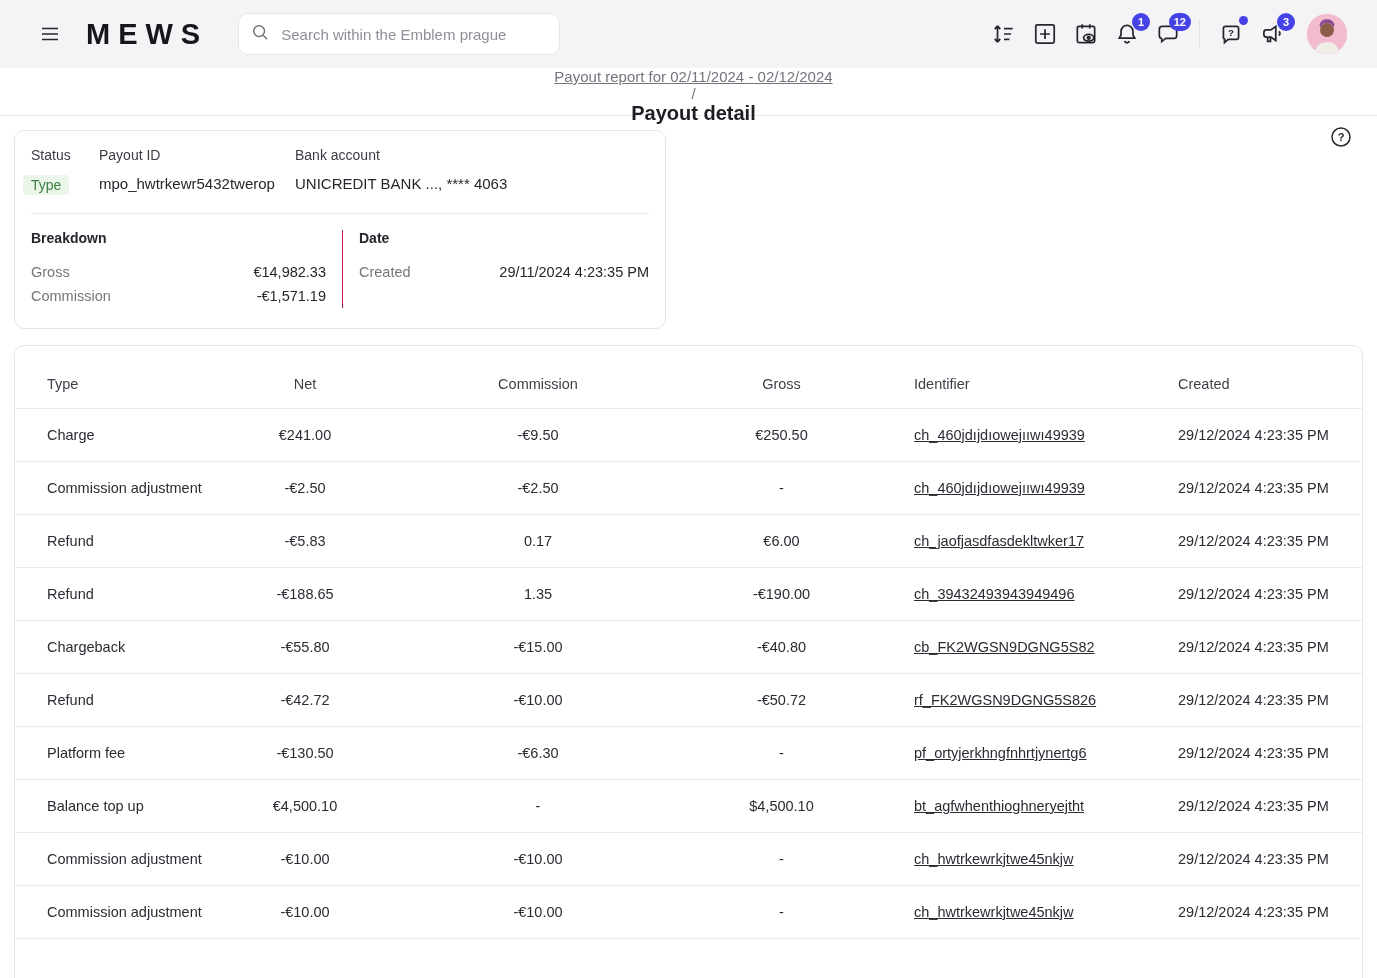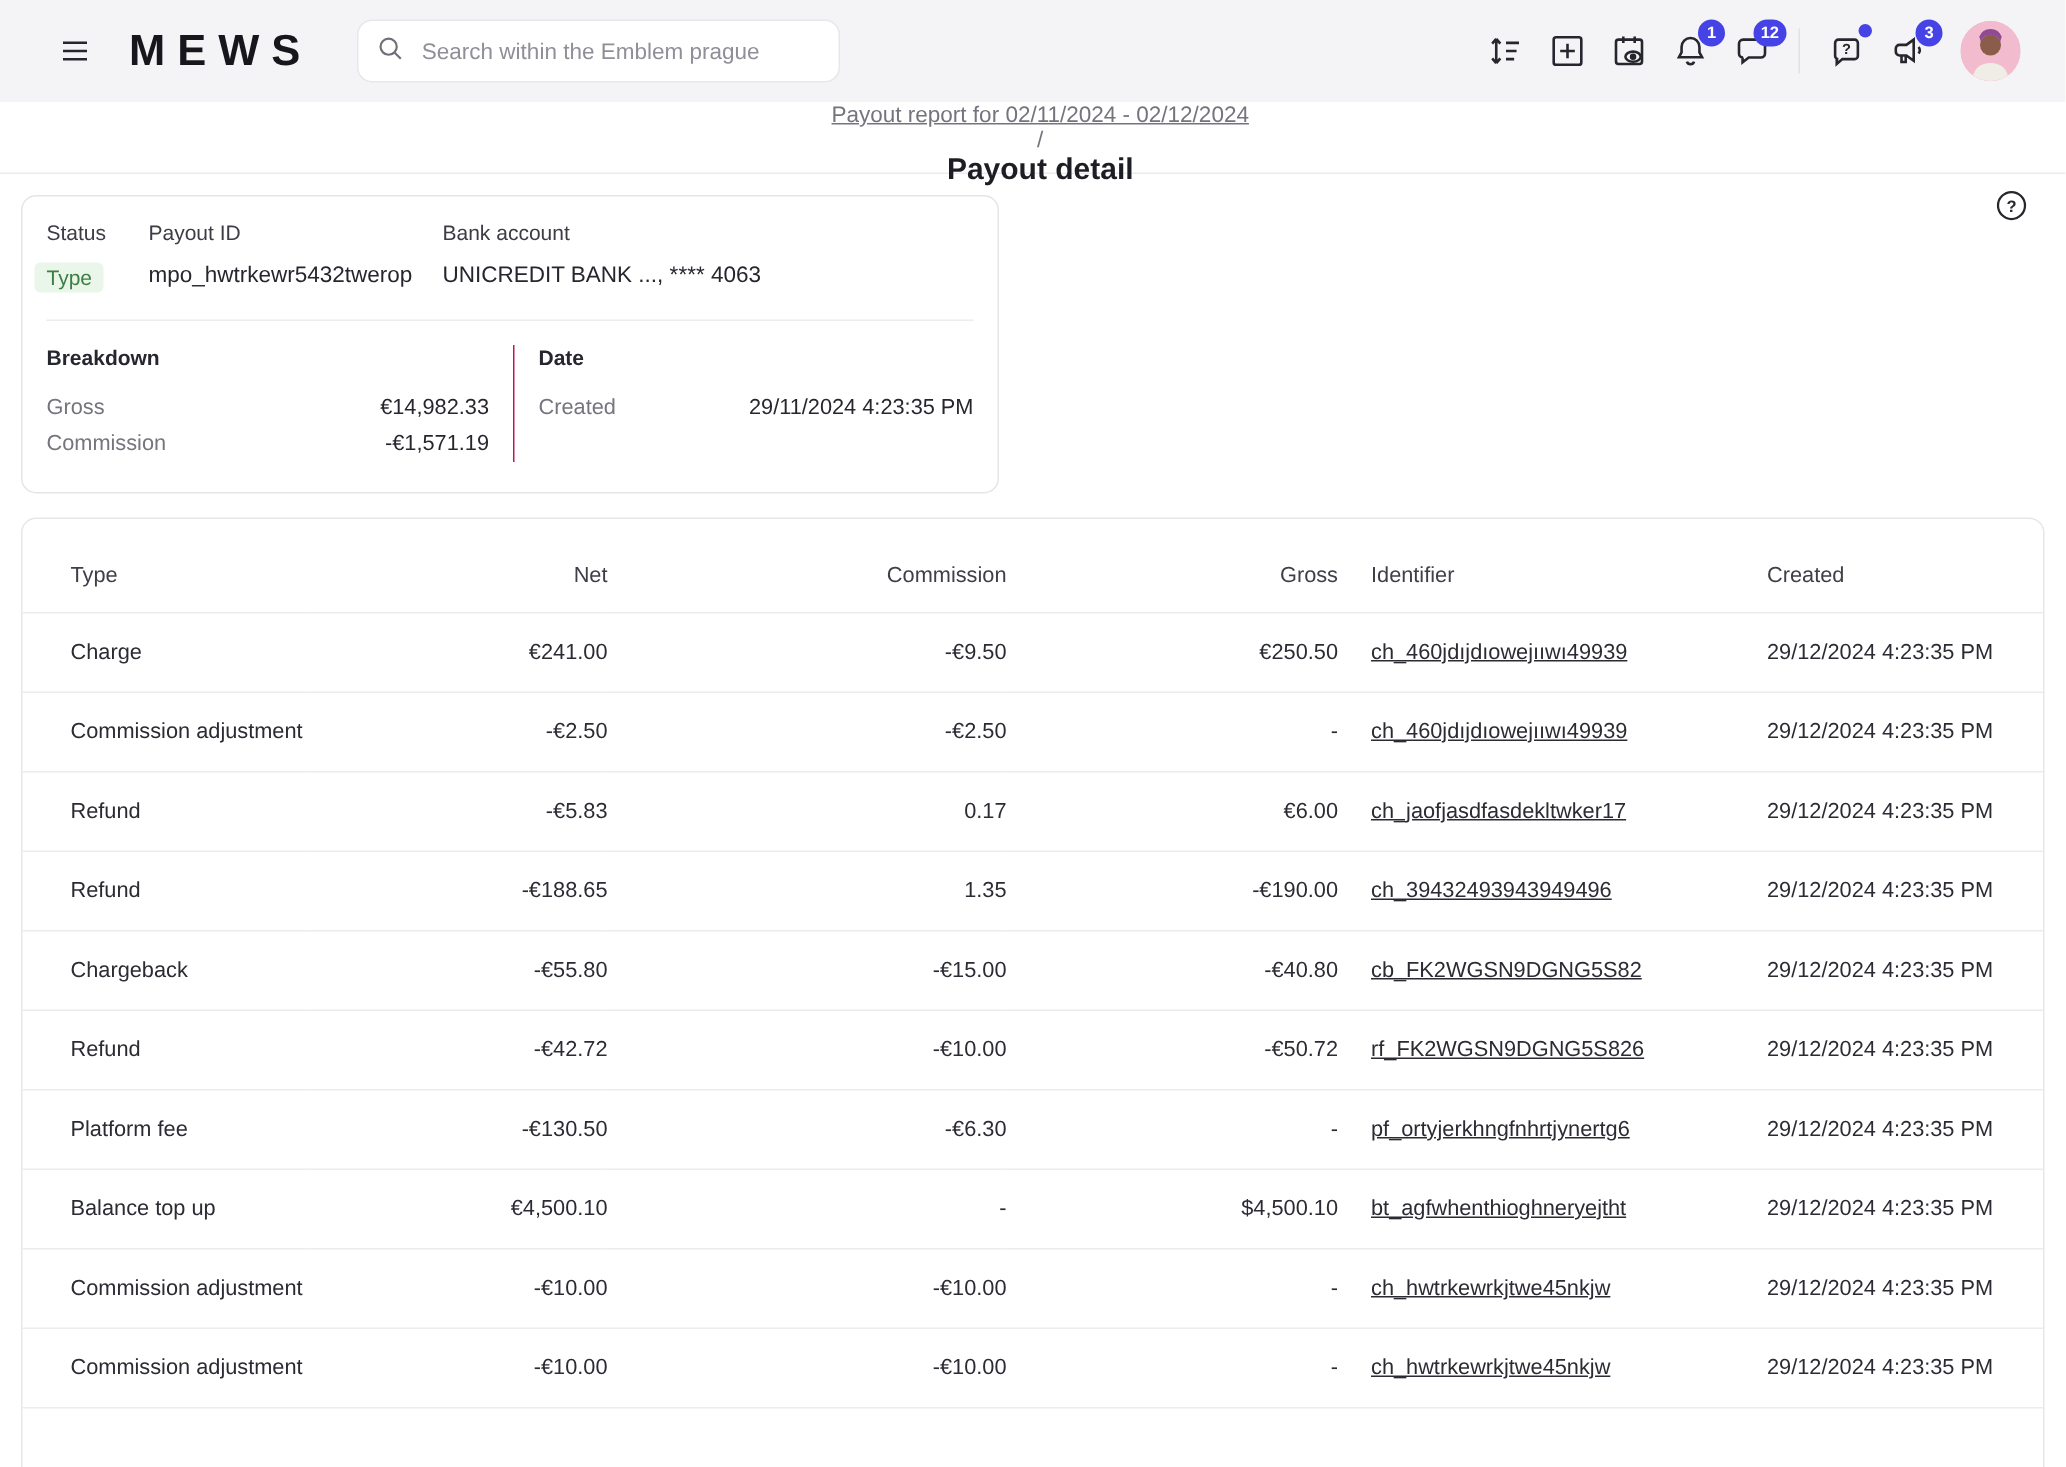--- a/index.html
+++ b/index.html
@@ -68,21 +68,21 @@
   .table-card { margin-top:16px; border:1px solid #e7e7ea; border-radius:10px;
     background:#fff; overflow:hidden; height:700px; }
   table { width:100%; border-collapse:collapse; table-layout:fixed; }
   col.w-type { width:190px; } col.w-net { width:200px; } col.w-com { width:266px; }
   col.w-gross { width:221px; } col.w-id { width:264px; } col.w-created { width:auto; }
   thead th { font-size:14.5px; font-weight:400; color:#3f3f49; text-align:left;
     padding:30px 0 16px 0; border-bottom:1px solid #ececf0; white-space:nowrap; }
   tbody td { font-size:14.5px; color:#2b2b33; height:53px;
     border-bottom:1px solid #ececf0; white-space:nowrap; overflow:hidden; }
   .c-type, th.h-type { padding-left:32px !important; }
-  .c-num, th.h-num { text-align:right; }
+  .c-num, th.h-num { text-align:center; }
   .c-id, th.h-id { padding-left:22px !important; }
   .c-created, th.h-created { padding-left:22px !important; }
   .c-id a { color:#2b2b33; text-decoration:underline; cursor:pointer; }
 </style>
 </head>
 <body>
 
 <div class="topbar">
   <button class="icon-btn">
     <span>

